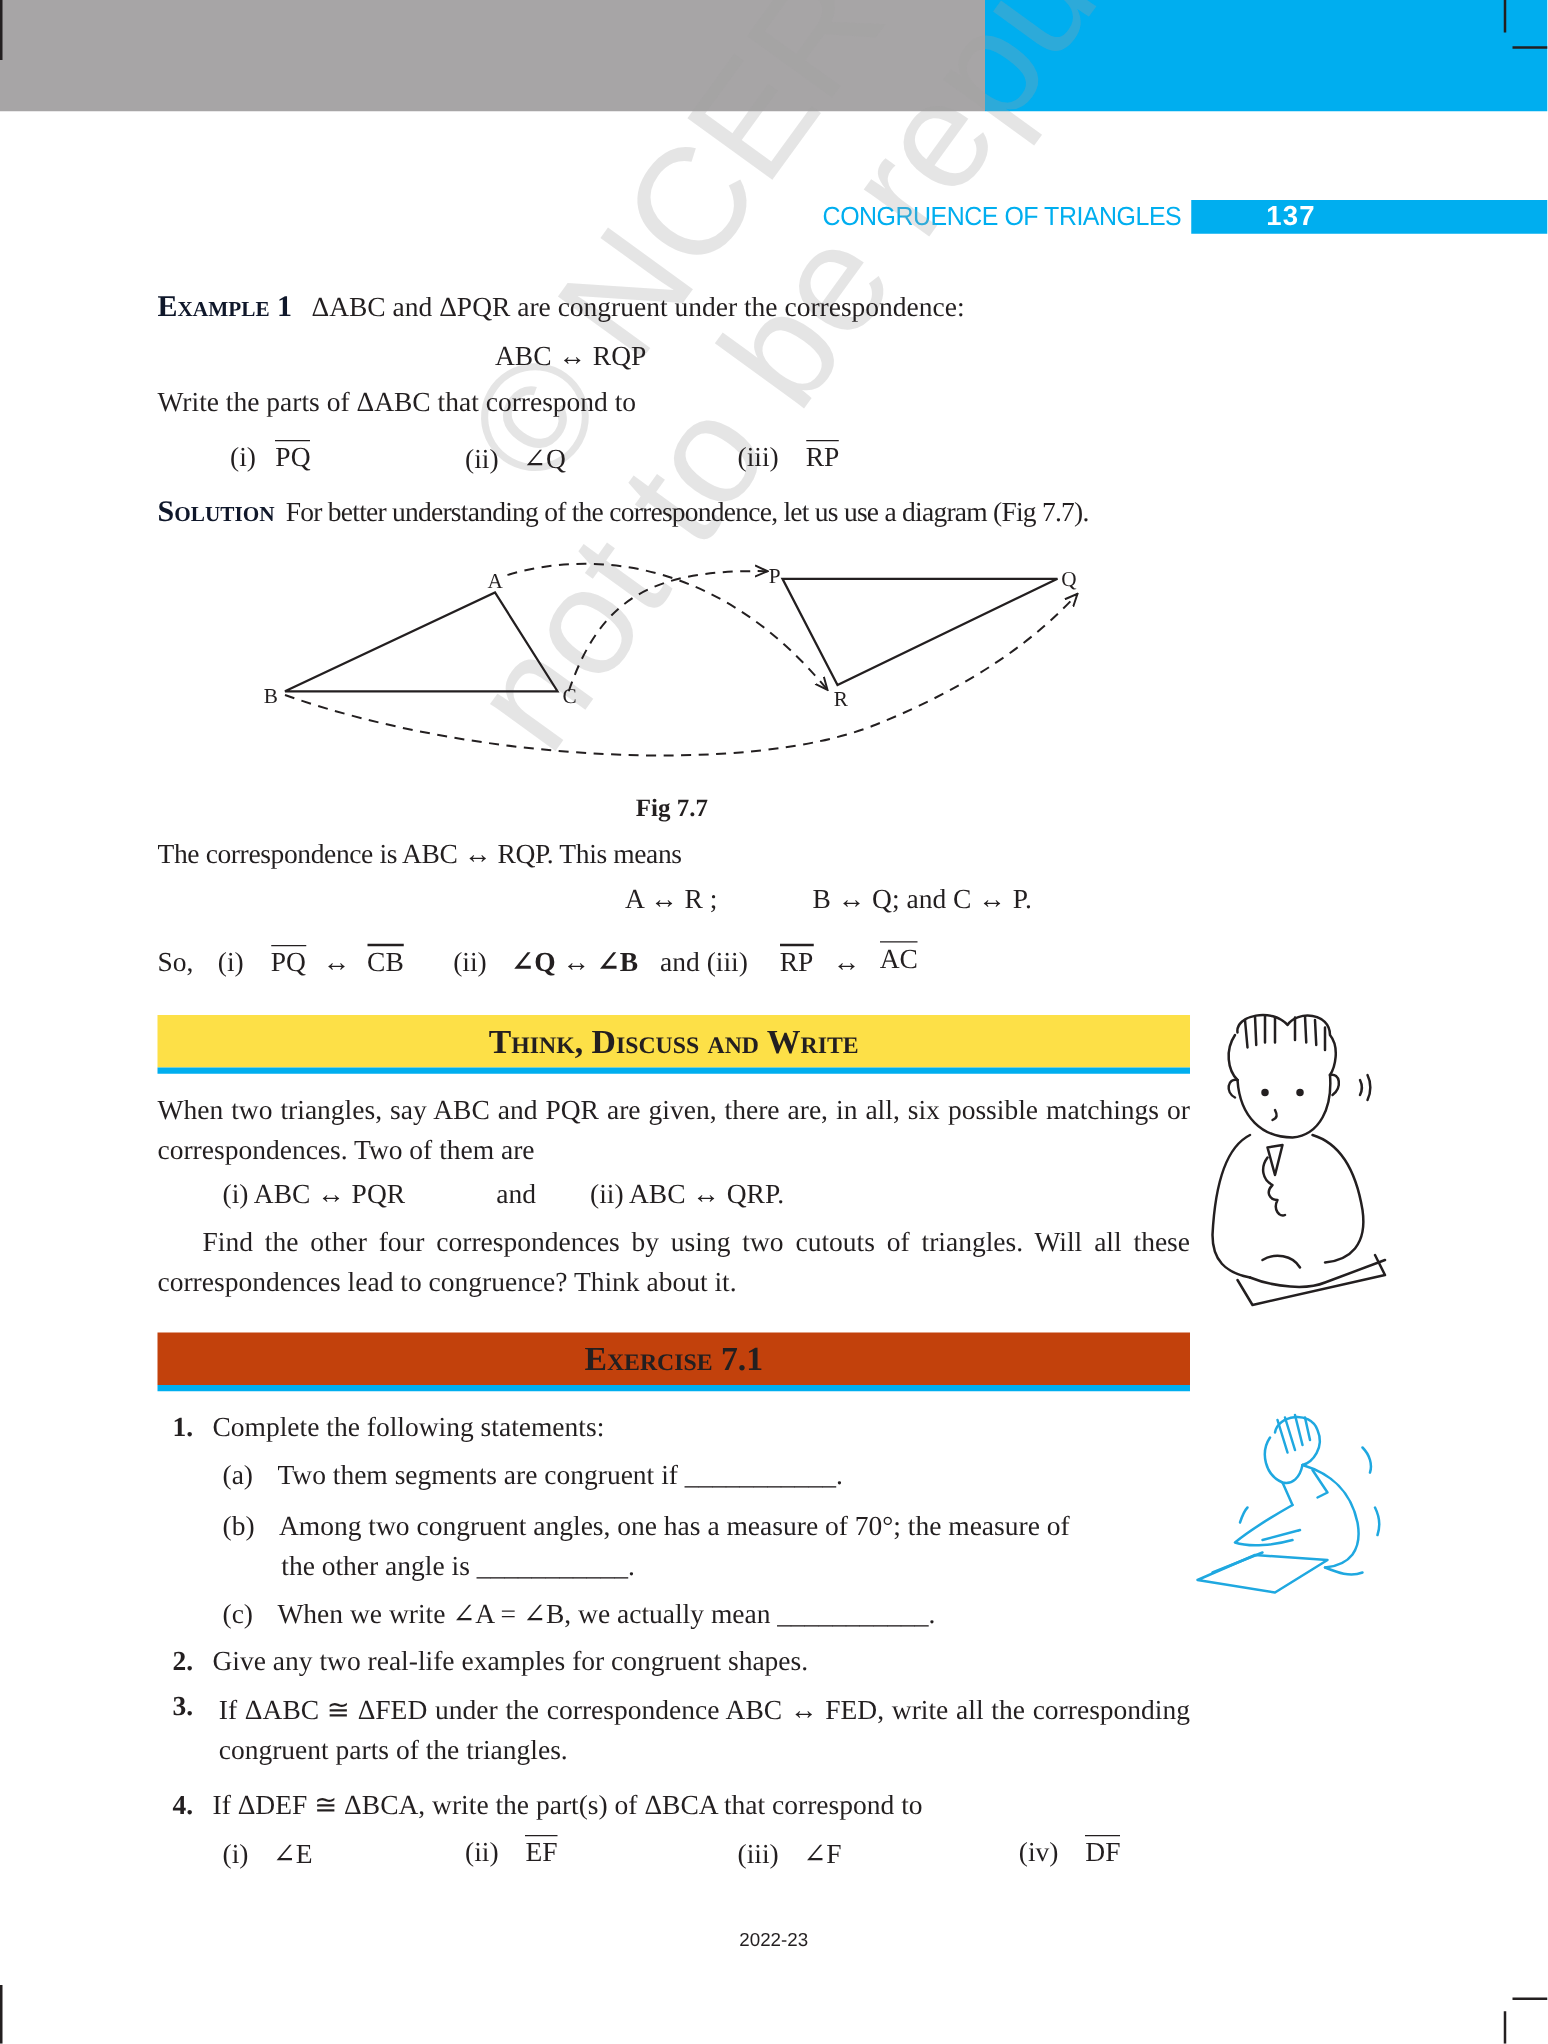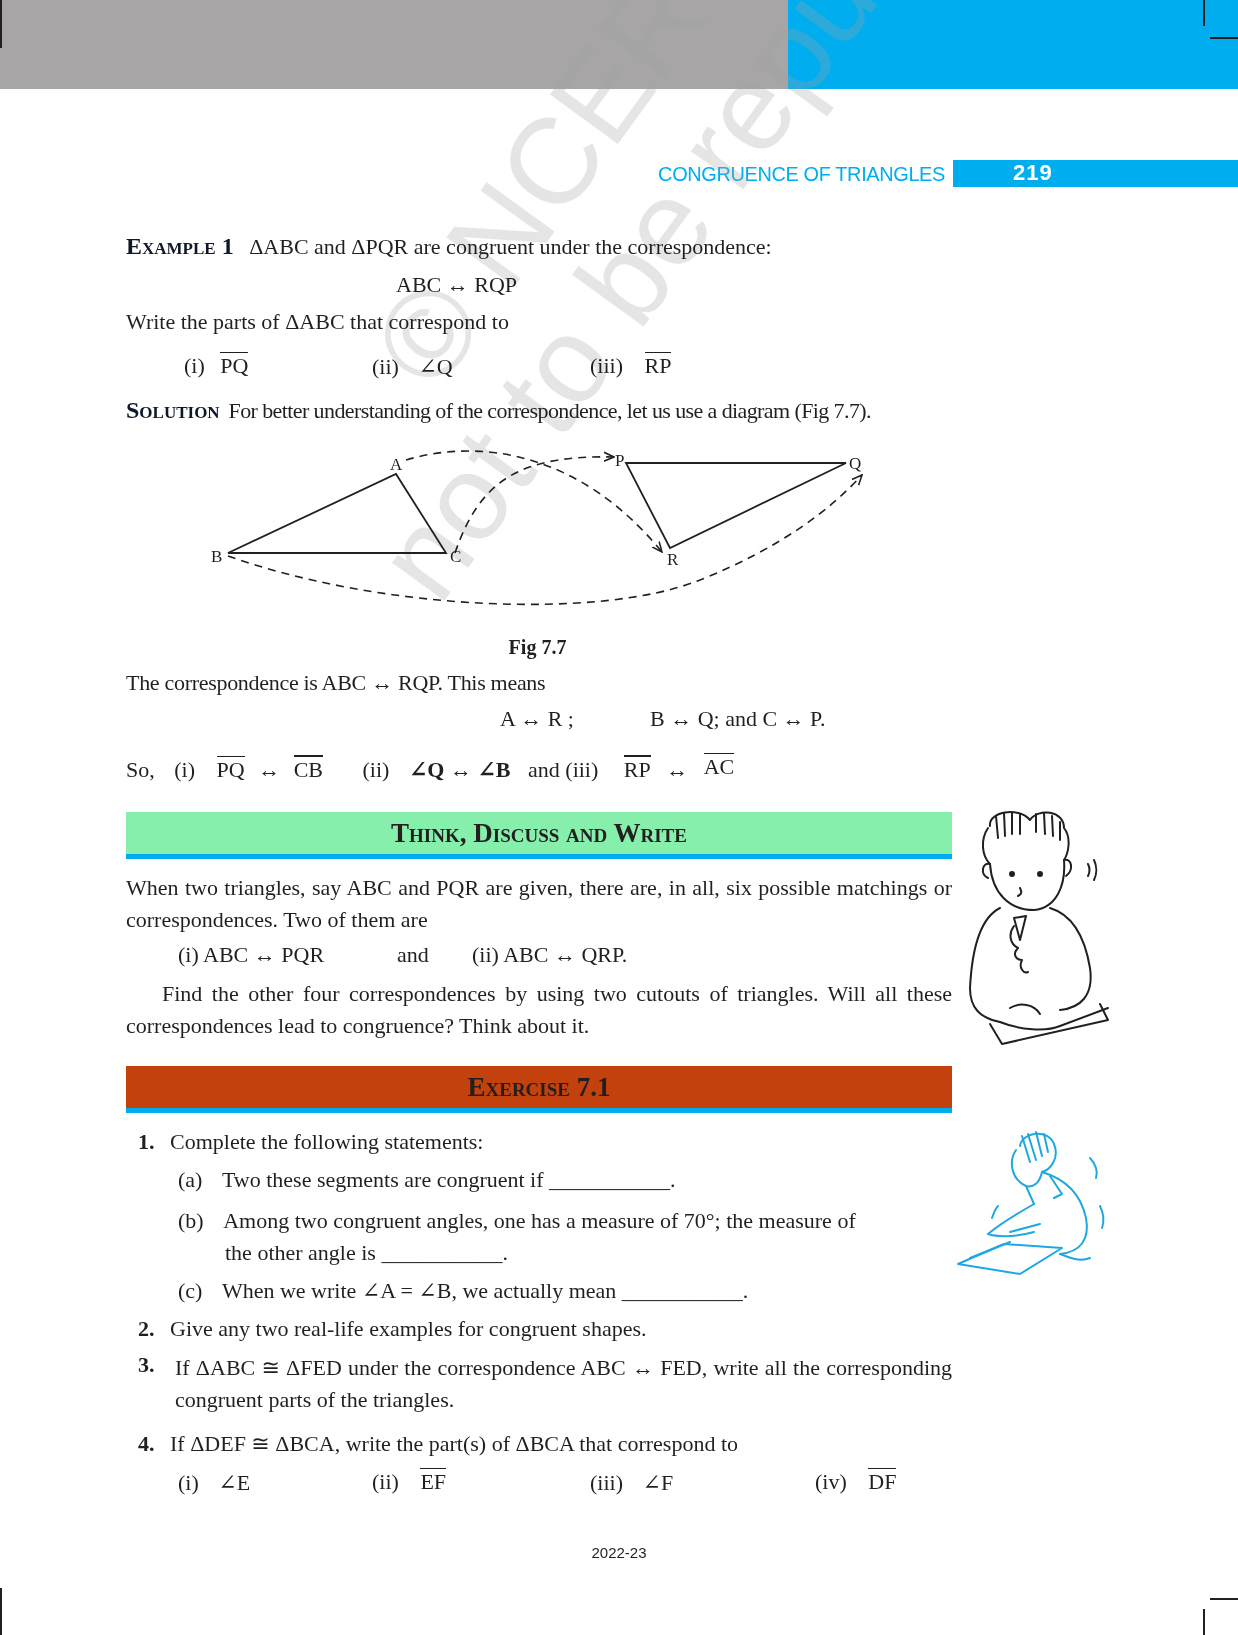--- a/index.html
+++ b/index.html
@@ -41,21 +41,21 @@
 <div class="crop-mark" style="left:0;top:0;width:1.5px;height:48px;"></div>
 <div class="crop-mark" style="left:1203px;top:0;width:1.5px;height:26px;"></div>
 <div class="crop-mark" style="left:1210px;top:37px;width:28px;height:2px;"></div>
 <div class="crop-mark" style="left:0;top:1588px;width:1.5px;height:47px;"></div>
 <div class="crop-mark" style="left:1210px;top:1598px;width:28px;height:2px;"></div>
 <div class="crop-mark" style="left:1203px;top:1609px;width:1.5px;height:26px;"></div>
 
 <div class="running-head">
   <span class="running-title">CONGRUENCE OF TRIANGLES</span>
   <div class="page-num-box">
-    <span class="page-num">219</span>
+    <span class="page-num">137</span>
   </div>
 </div>
 
 <div class="watermark">
   <div style="padding-left:170px;">© NCERT</div>
   <div>not to be republished</div>
 </div>
 
 <div class="txt" style="left:126px;top:232px;">
   <span class="blue-head">Example 1</span>
@@ -112,21 +112,21 @@
   <span style="margin-left:8px;">↔</span>
   <span class="bar" style="margin-left:8px;border-top-width:2.4px;">CB</span>
   <span style="margin-left:34px;">(ii)</span>
   <span style="margin-left:14px;font-weight:bold;">∠Q ↔ ∠B</span>
   <span style="margin-left:12px;">and (iii)</span>
   <span class="bar" style="margin-left:20px;border-top-width:2.4px;">RP</span>
   <span style="margin-left:10px;">↔</span>
   <span class="bar" style="margin-left:10px;position:relative;top:-3px;">AC</span>
 </div>
 
-<div class="section-box" style="top:812px;background:#86efac;">
+<div class="section-box" style="top:812px;background:#fde047;">
   <div class="section-title">Think, Discuss and Write</div>
 </div>
 <div class="section-rule" style="top:854px;"></div>
 
 <div class="justify" style="top:872px;">When two triangles, say ABC and PQR are given, there are, in all, six possible matchings or correspondences. Two of them are</div>
 <div class="txt" style="left:178px;top:942px;">(i)   ABC ↔ PQR</div>
 <div class="txt" style="left:397px;top:942px;">and</div>
 <div class="txt" style="left:472px;top:942px;">(ii)   ABC ↔ QRP.</div>
 <div class="justify" style="top:978px;text-indent:36px;">Find the other four correspondences by using two cutouts of triangles. Will all these correspondences lead to congruence? Think about it.</div>
 
@@ -156,21 +156,21 @@
   <div class="section-title">Exercise 7.1</div>
 </div>
 <div class="section-rule" style="top:1108px;"></div>
 
 <div class="txt" style="left:138px;top:1129px;">
   <b>1.</b>
   <span style="margin-left:10px;">Complete the following statements:</span>
 </div>
 <div class="txt" style="left:178px;top:1167px;">
   <span>(a)</span>
-  <span style="margin-left:14px;">Two these segments are congruent if ___________.</span>
+  <span style="margin-left:14px;">Two them segments are congruent if ___________.</span>
 </div>
 <div class="txt" style="left:178px;top:1208px;">
   <span>(b)</span>
   <span style="margin-left:14px;">Among two congruent angles, one has a measure of 70°; the measure of</span>
 </div>
 <div class="txt" style="left:225px;top:1240px;">the other angle is ___________.</div>
 <div class="txt" style="left:178px;top:1278px;">
   <span>(c)</span>
   <span style="margin-left:14px;">When we write  ∠A = ∠B, we actually mean ___________.</span>
 </div>

